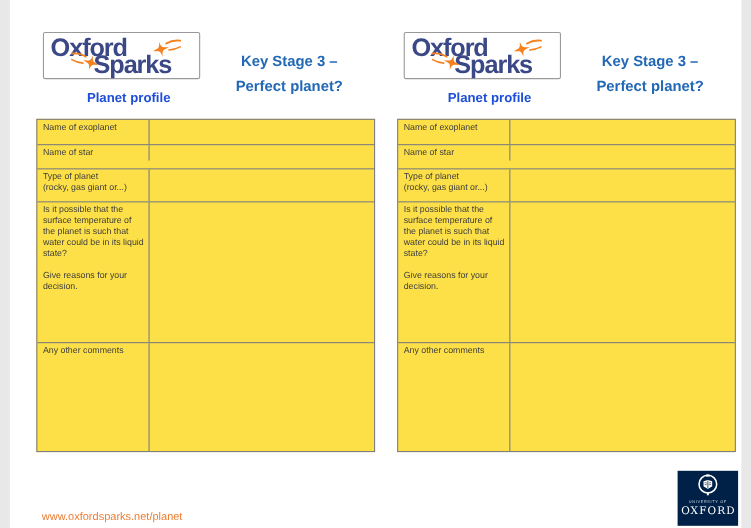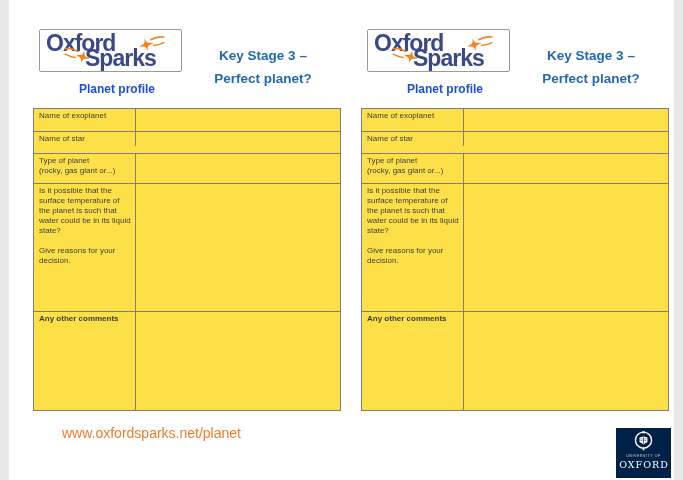--- a/index.html
+++ b/index.html
@@ -35,32 +35,32 @@
   }
 
   
   .ptable {
     position:absolute; left:24px; top:108px; width:308px;
     border:1px solid #7F7F7F; background:#fde047; box-sizing:border-box;
   }
   .prow { display:flex; box-sizing:border-box; border-bottom:1px solid #7F7F7F; }
   .prow:last-child { border-bottom:none; }
   .r1 { height:23px; } .r2 { height:22px;flex-direction:column; } .r3 { height:30px; }
-  .r4 { height:128px; } .r5 { height:98px;font-weight:bold; }
+  .r4 { height:128px; } .r5 { height:98px; }
   .pcell-label {
     width:102px; box-sizing:border-box; border-right:1px solid #7F7F7F;
     padding:2px 4px 2px 5px; font-size:8px; line-height:10px; color:#3D3D3D;
     white-space:pre-line;
   }
   .pcell-value { flex:1; }
 
   
   .footer-link {
-    position:absolute; left:29px; top:425px; font-size:14px;
-    color:#ED7D31; text-decoration:none;margin-left:24px;
+    position:absolute; left:29px; top:465px; font-size:10px;
+    color:#ED7D31; text-decoration:none;
   }
   .ox-square {
     position:absolute; left:607px; top:428px; width:55px; height:50px;
     background:#002147;
   }
   .ox-crest { position:absolute; left:17px; top:2px; width:21px; height:22px; }
   .ox-univ {
     position:absolute; top:26px; left:0; width:100%; text-align:center;
     font-size:3.5px; letter-spacing:0.6px; color:#cfd8e3;
   }

